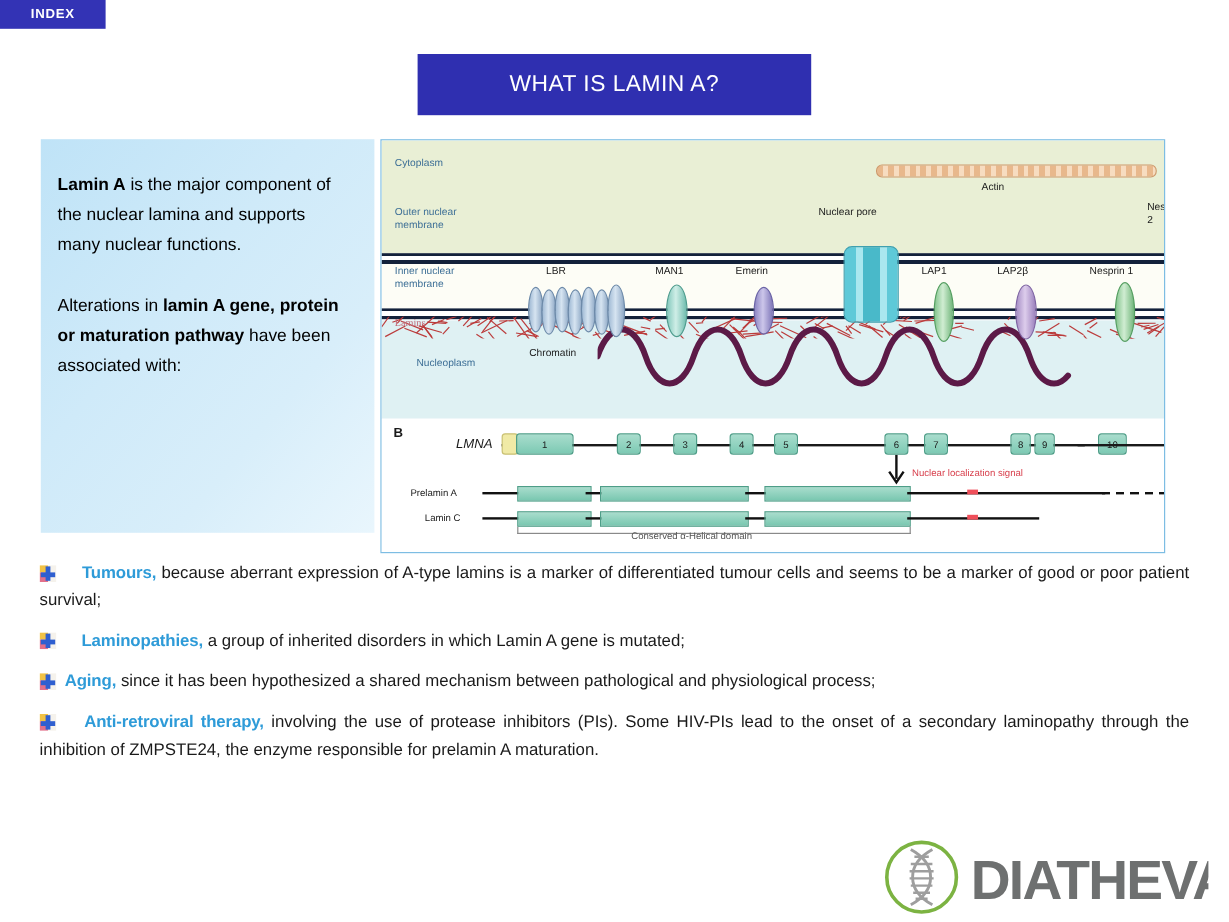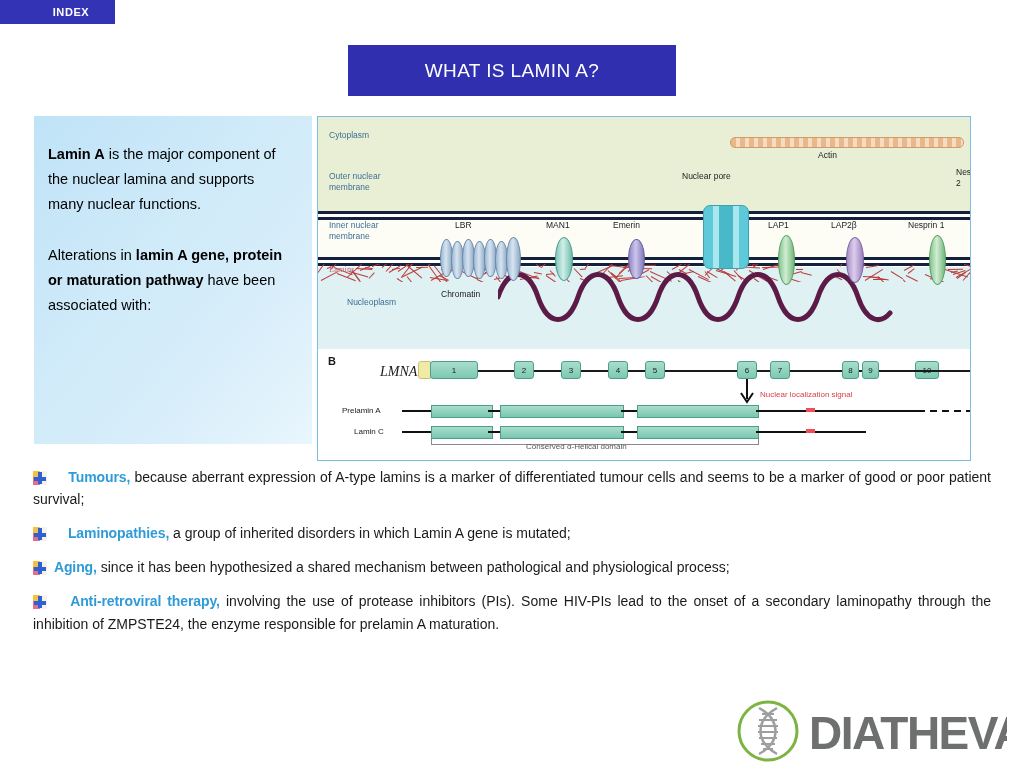--- a/index.html
+++ b/index.html
@@ -23,21 +23,20 @@
     width: 88px;
     height: 24px;
     background: #3333b5;
     color: #ffffff;
     font-size: 11px;
     font-weight: bold;
     letter-spacing: 0.6px;
     display: flex;
     align-items: center;
     justify-content: center;
-    padding-left: 27px;
   }
 
   
   #title-banner {
     position: absolute;
     left: 348px;
     top: 45px;
     width: 328px;
     height: 51px;
     background: #2f2fb0;
@@ -516,21 +515,21 @@
     <div class="lbl dark" style="left:590px; top:103px;">Nesprin 1</div>
     <div class="lbl dark" style="left:638px; top:50px;">Nesprin 2</div>
     <div class="lbl dark" style="left:500px; top:33px;">Actin</div>
 
     <div class="lbl dark" style="left:123px; top:172px;">Chromatin</div>
   </div>
 
   <div id="panel-b">
 
     <div class="gb-lbl" style="left:10px; top:6px; font-size:11px; font-weight:bold;">B</div>
-    <div class="gb-lbl italic" style="left:62px; top:15px; font-size:14px;font-family:Liberation Serif, serif;">LMNA</div>
+    <div class="gb-lbl italic" style="left:62px; top:15px; font-size:11px;">LMNA</div>
 
     <div class="gline" style="left:100px; top:21px; width:486px;"></div>
 
     <div class="utr" style="left:100px; top:12px; width:14px;"></div>
     <div class="exon" style="left:112px; top:12px; width:48px;">1</div>
     <div class="exon" style="left:196px; top:12px; width:20px;">2</div>
     <div class="exon" style="left:243px; top:12px; width:20px;">3</div>
     <div class="exon" style="left:290px; top:12px; width:20px;">4</div>
     <div class="exon" style="left:327px; top:12px; width:20px;">5</div>
     <div class="exon" style="left:419px; top:12px; width:20px;">6</div>

